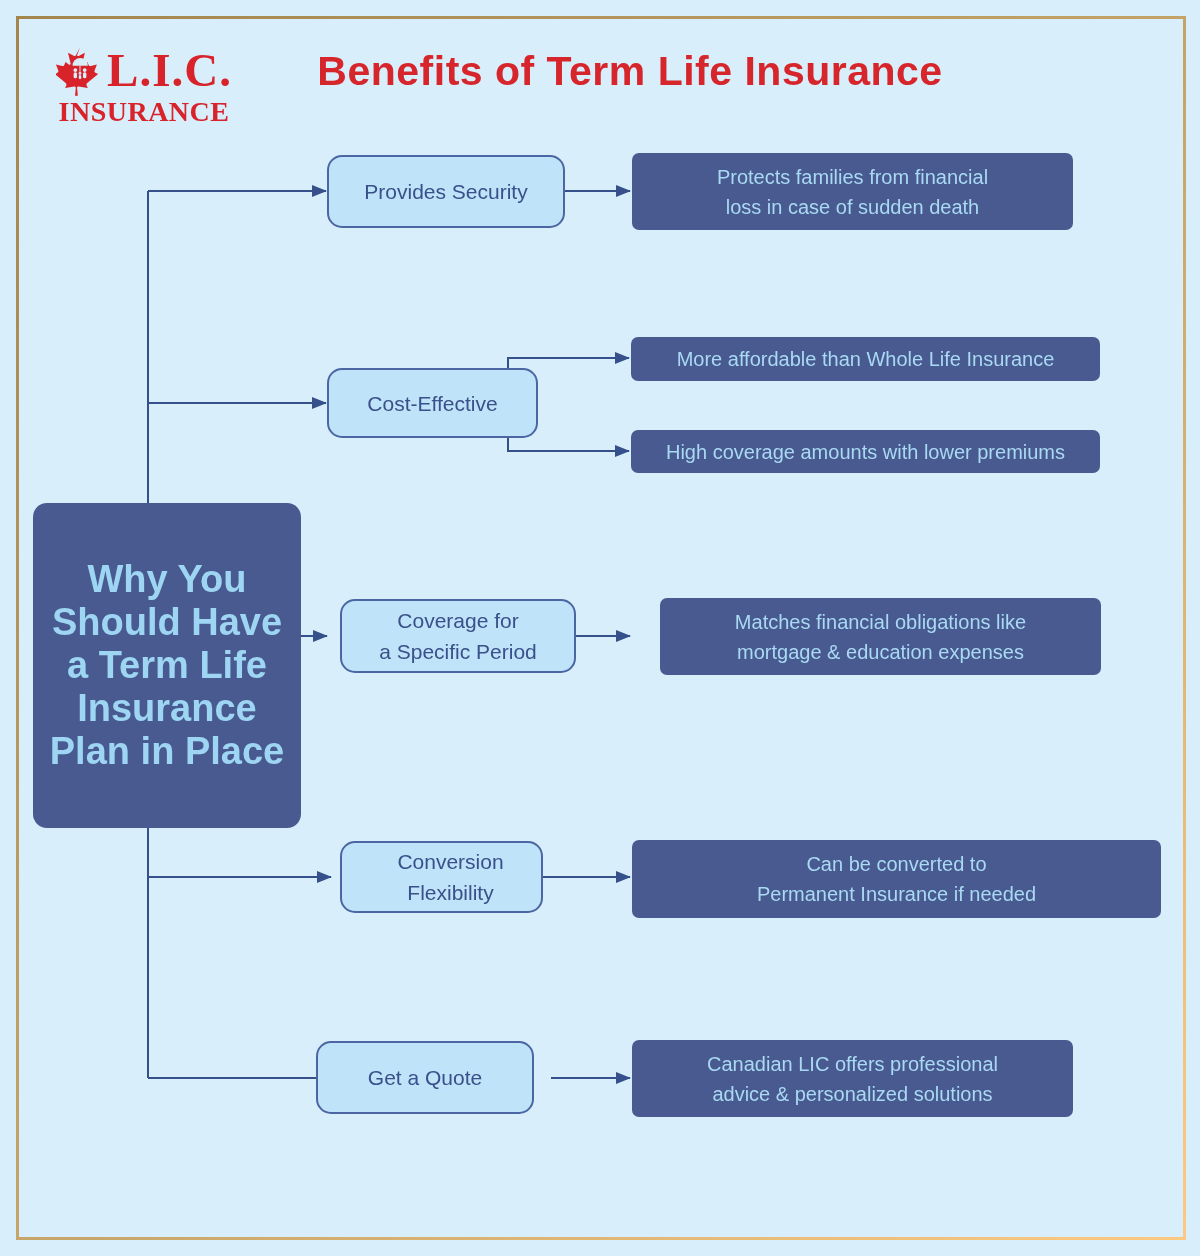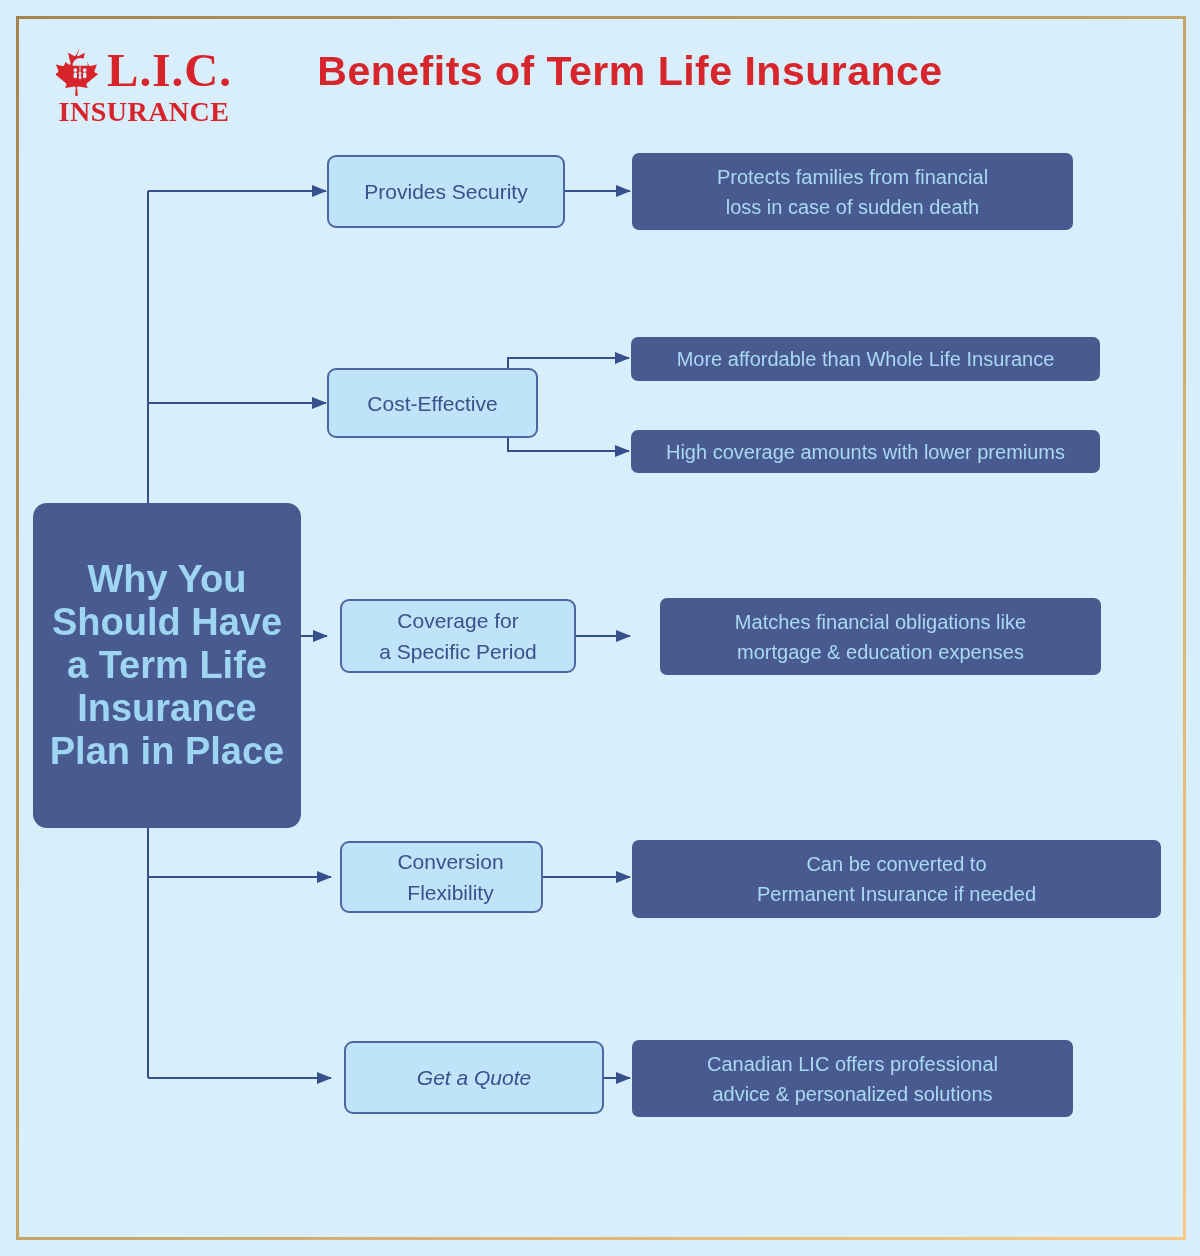--- a/index.html
+++ b/index.html
@@ -15,21 +15,21 @@
   .logo{position:absolute;left:56px;top:44px;width:176px;display:flex;flex-direction:column;align-items:center;color:#d8232a;}
   .logo-row{display:flex;align-items:center;gap:3px;}
   .logo-acronym{font-family:"Liberation Serif","DejaVu Serif",serif;font-weight:700;font-size:47px;line-height:1;letter-spacing:1px;}
   .logo-name{font-family:"Liberation Serif","DejaVu Serif",serif;font-weight:700;font-size:28px;line-height:1;margin-top:2px;letter-spacing:0.5px;}
   .title{
     position:absolute;left:300px;top:48px;width:660px;margin:0;text-align:center;
     font-size:41px;font-weight:700;color:#d7252c;letter-spacing:0.5px;
   }
   .connectors{position:absolute;left:0;top:0;}
   .topic{
-    position:absolute;background:#bfe3f9;border:2px solid #4b66a2;border-radius:9px;
+    position:absolute;background:#bfe3f9;border:2px solid #4b66a2;border-radius:15px;
     display:flex;align-items:center;justify-content:center;text-align:center;
     color:#3a508a;font-size:21px;line-height:31px;white-space:pre-line;box-sizing:border-box;
   }
   .benefit{
     position:absolute;background:#485a8f;border-radius:7px;
     display:flex;align-items:center;justify-content:center;text-align:center;
     color:#a9d9f3;font-size:20px;line-height:30px;white-space:pre-line;box-sizing:border-box;
   }
   .root{
     position:absolute;left:33px;top:503px;width:268px;height:325px;background:#485a8f;border-radius:14px;
@@ -105,17 +105,17 @@
   <div class="topic" style="left:340px;top:599px;width:236px;height:74px;">Coverage for
 a Specific Period</div>
   <div class="benefit" style="left:612px;top:598px;width:441px;height:77px;margin-left:48px;">Matches financial obligations like
 mortgage &amp; education expenses</div>
 
   <div class="topic" style="left:340px;top:841px;width:203px;height:72px;padding-left:18px;">Conversion
 Flexibility</div>
   <div class="benefit" style="left:632px;top:840px;width:529px;height:78px;">Can be converted to
 Permanent Insurance if needed</div>
 
-  <div class="topic" style="left:344px;top:1041px;width:260px;height:73px;font-style:italic;">Get a Quote</div>
+  <div class="topic" style="left:316px;top:1041px;width:218px;height:73px;">Get a Quote</div>
   <div class="benefit" style="left:632px;top:1040px;width:441px;height:77px;">Canadian LIC offers professional
 advice &amp; personalized solutions</div>
 
 </div>
 
 </body></html>

